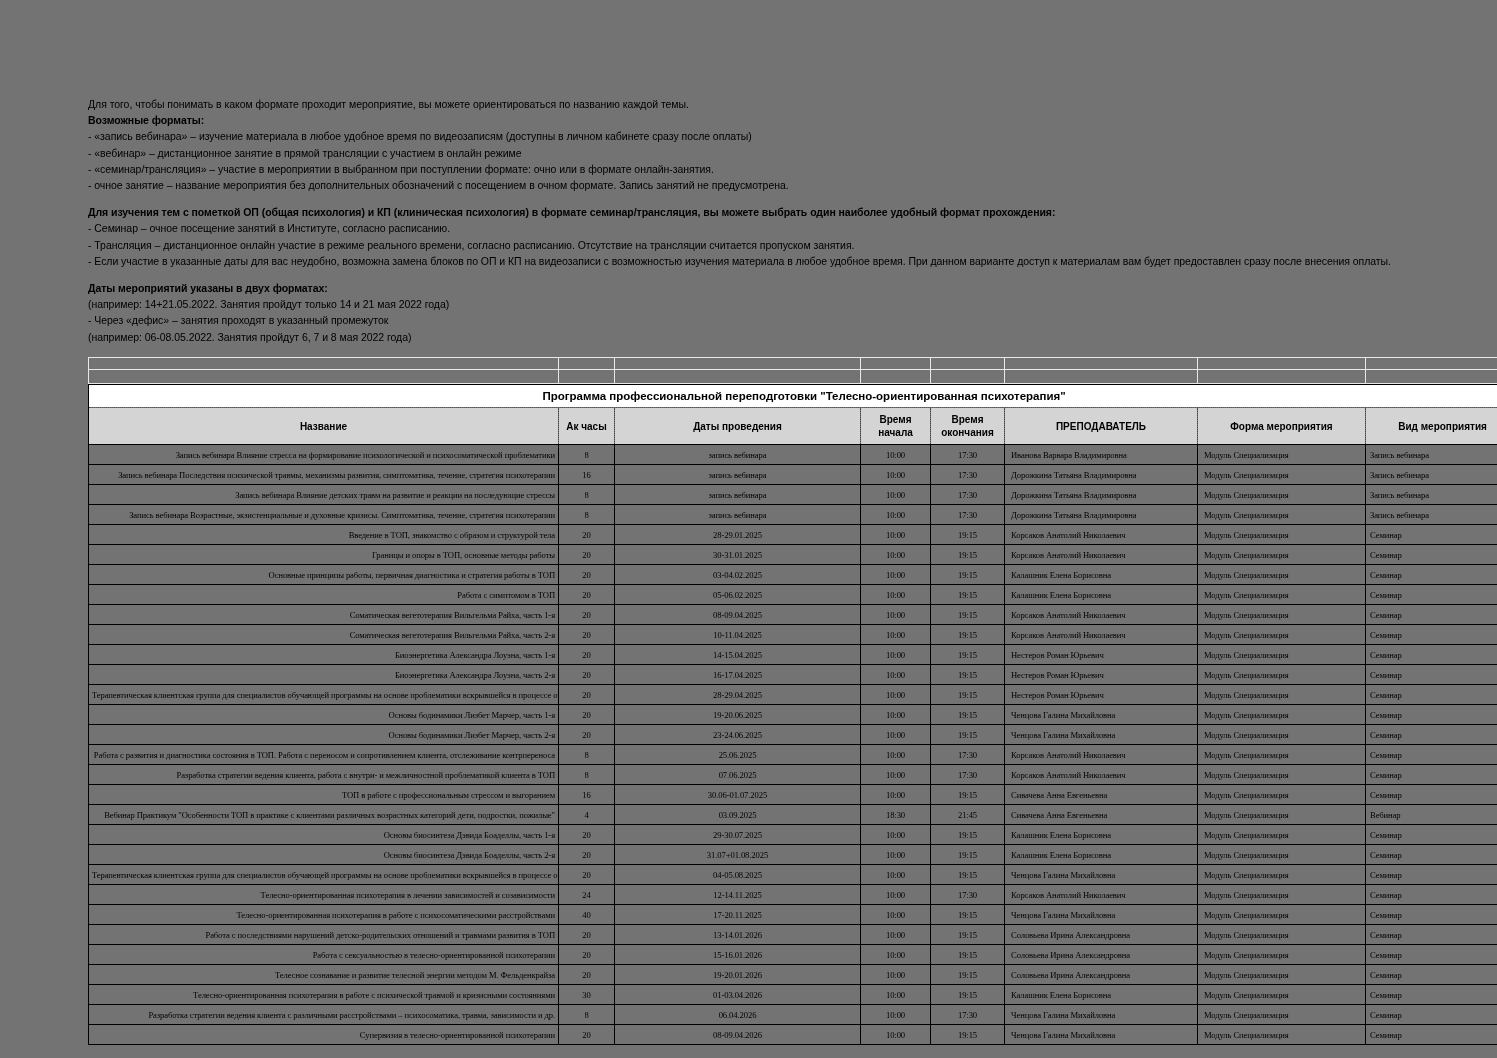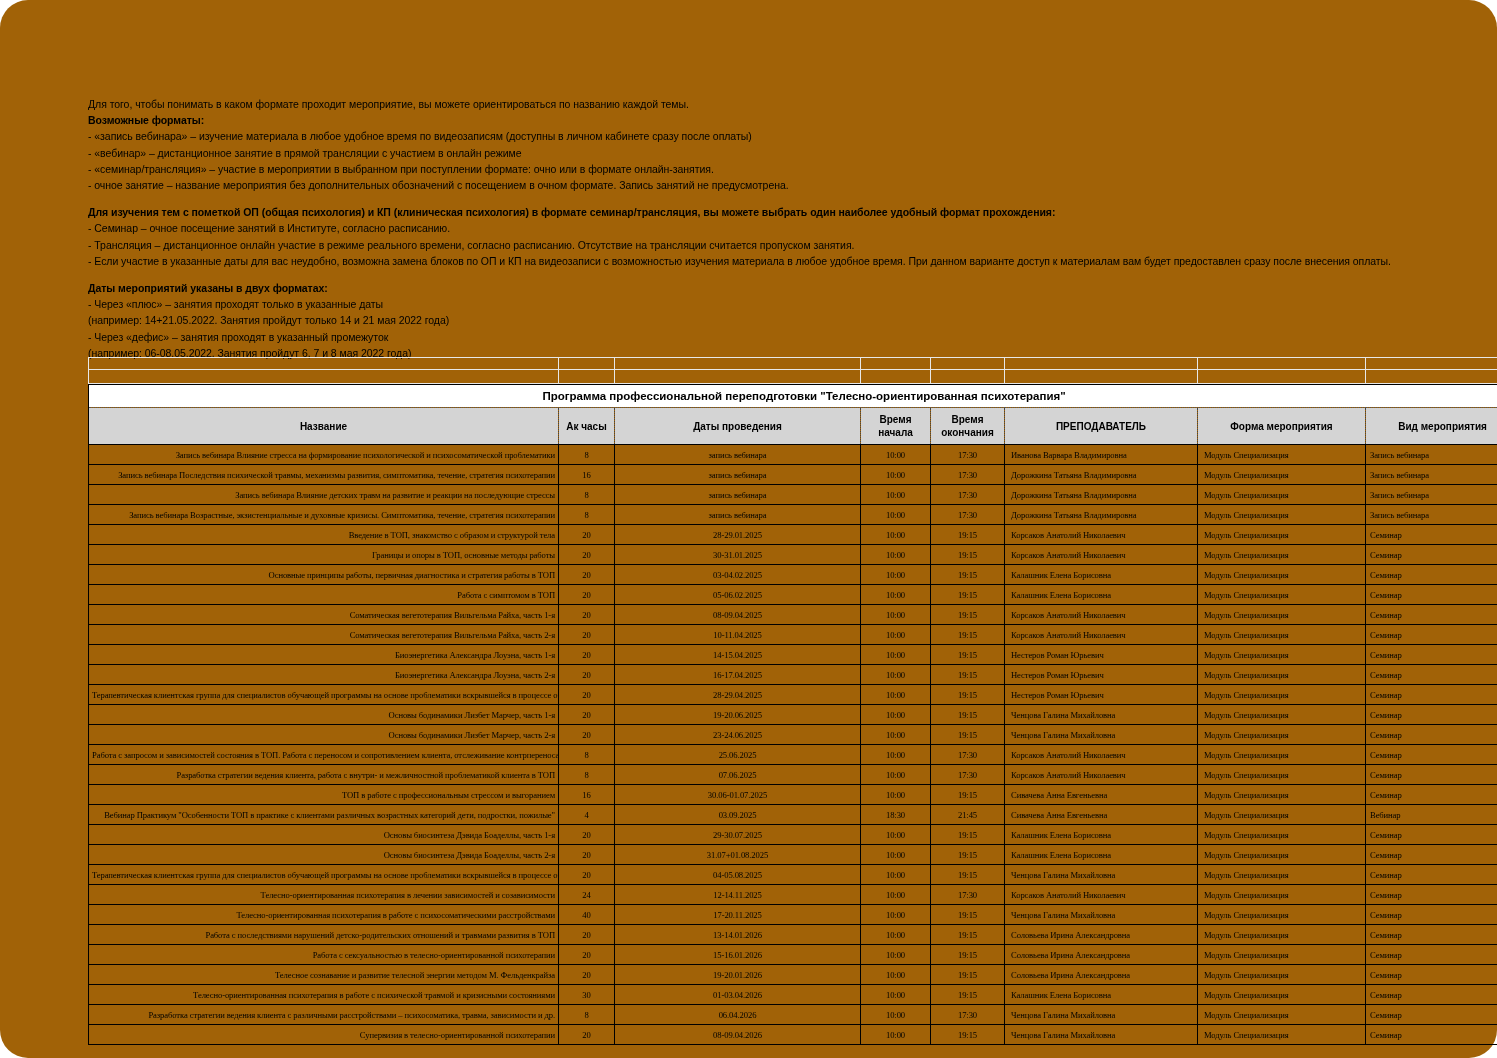--- a/index.html
+++ b/index.html
@@ -11,22 +11,21 @@
     width: 1497px;
     height: 1058px;
     font-family: "Liberation Sans", sans-serif;
     color: #000000;
     overflow: hidden;
   }
   .page {
     position: relative;
     width: 1497px;
     height: 1058px;
-    background: #a16207;
-    border-radius: 28px;
+    background: #737373;
   }
 
   
   .notes {
     position: absolute;
     left: 88px;
     top: 96px;
     width: 1330px;
   }
   .note-line {
@@ -137,21 +136,20 @@
       <div class="note-line">- «вебинар» – дистанционное занятие в прямой трансляции с участием в онлайн режиме</div>
       <div class="note-line">- «семинар/трансляция» – участие в мероприятии в выбранном при поступлении формате: очно или в формате онлайн-занятия.</div>
       <div class="note-line">- очное занятие – название мероприятия без дополнительных обозначений с посещением в очном формате. Запись занятий не предусмотрена.</div>
       <div class="note-gap"></div>
       <div class="note-line bold">Для изучения тем с пометкой ОП (общая психология) и КП (клиническая психология) в формате семинар/трансляция, вы можете выбрать один наиболее удобный формат прохождения:</div>
       <div class="note-line">- Семинар – очное посещение занятий в Институте, согласно расписанию.</div>
       <div class="note-line">- Трансляция – дистанционное онлайн участие в режиме реального времени, согласно расписанию. Отсутствие на трансляции считается пропуском занятия.</div>
       <div class="note-line">- Если участие в указанные даты для вас неудобно, возможна замена блоков по ОП и КП на видеозаписи с возможностью изучения материала в любое удобное время. При данном варианте доступ к материалам вам будет предоставлен сразу после внесения оплаты.</div>
       <div class="note-gap"></div>
       <div class="note-line bold">Даты мероприятий указаны в двух форматах:</div>
-      <div class="note-line"> - Через «плюс» – занятия проходят только в указанные даты</div>
       <div class="note-line">(например: 14+21.05.2022. Занятия пройдут только 14 и 21 мая 2022 года)</div>
       <div class="note-line"> - Через «дефис» – занятия проходят в указанный промежуток</div>
       <div class="note-line">(например: 06-08.05.2022. Занятия пройдут 6, 7 и 8 мая 2022 года)</div>
     </div>
 
   <div class="sheet">
     <table class="blank-grid">
       <colgroup>
         <col class="w-name">
           <col class="w-hours">
@@ -363,21 +361,21 @@
             <td class="c-name">Основы бодинамики Лизбет Марчер, часть 2-я</td>
             <td class="c-hours">20</td>
             <td class="c-dates">23-24.06.2025</td>
             <td class="c-start">10:00</td>
             <td class="c-end">19:15</td>
             <td class="c-teacher">Ченцова Галина Михайловна</td>
             <td class="c-form">Модуль Специализация</td>
             <td class="c-type">Семинар</td>
           </tr>
           <tr>
-            <td class="c-name">Работа с запросом и зависимостей состояния в ТОП. Работа с переносом и сопротивлением клиента, отслеживание контрпереноса</td>
+            <td class="c-name">Работа с развития и диагностика состояния в ТОП. Работа с переносом и сопротивлением клиента, отслеживание контрпереноса</td>
             <td class="c-hours">8</td>
             <td class="c-dates">25.06.2025</td>
             <td class="c-start">10:00</td>
             <td class="c-end">17:30</td>
             <td class="c-teacher">Корсаков Анатолий Николаевич</td>
             <td class="c-form">Модуль Специализация</td>
             <td class="c-type">Семинар</td>
           </tr>
           <tr>
             <td class="c-name">Разработка стратегии ведения клиента, работа с внутри- и межличностной проблематикой клиента в ТОП</td>

